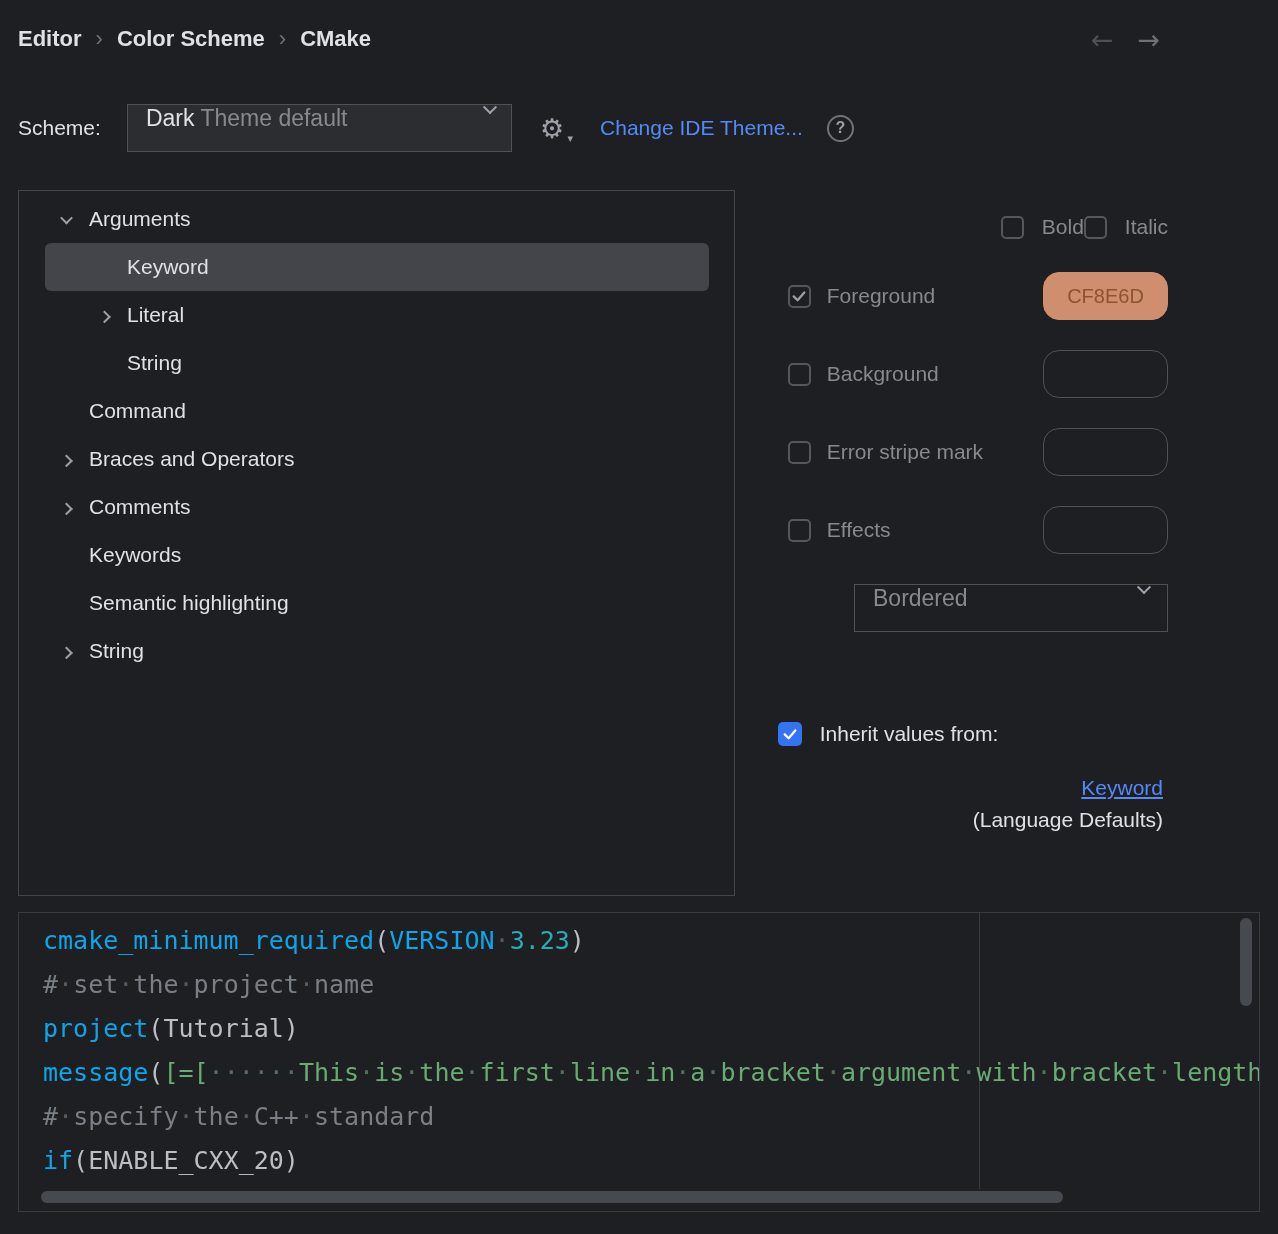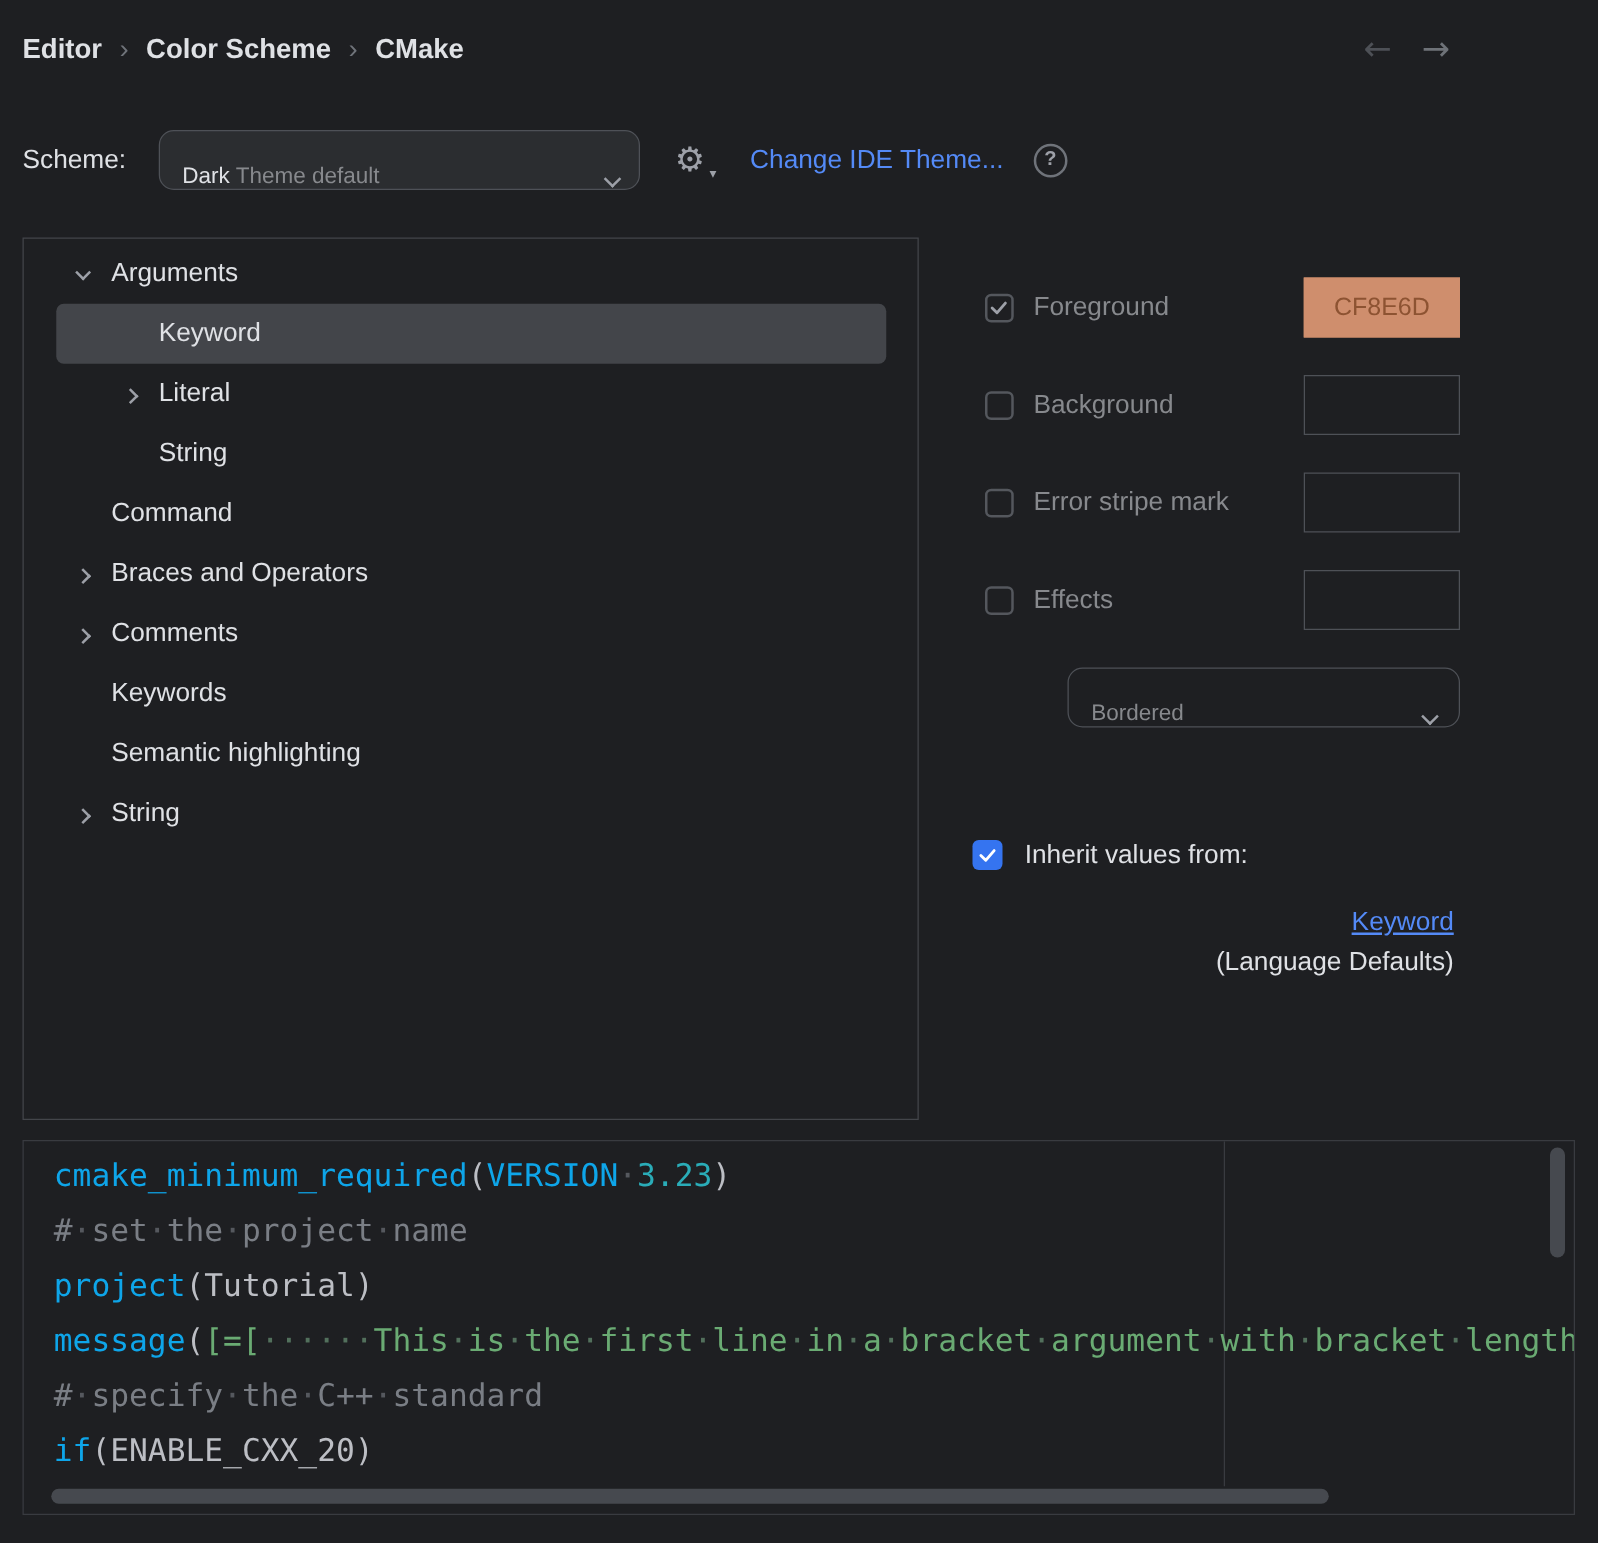--- a/index.html
+++ b/index.html
@@ -14,21 +14,21 @@
   .topbar { display:flex; justify-content:space-between; align-items:center; padding-top:24px; height:54px; }
   .breadcrumb { display:flex; align-items:center; gap:14px; font-size:22px; font-weight:700; }
   .breadcrumb .sep { color:#6f737a; font-weight:400; }
   .nav-arrows { display:flex; gap:24px; font-size:27px; padding-right:8px; font-family:"DejaVu Sans", sans-serif; }
   .arrow.back::before { content:"\2190"; color:#4d5056; }
   .arrow.fwd::before  { content:"\2192"; color:#6e7278; }
 
   
   .scheme-row { margin-top:50px; display:flex; align-items:center; height:48px; }
   .scheme-label { font-size:21px; margin-right:26px; }
-  .select { display:flex; align-items:flex-end; border-radius:12px; font-size:18px; }
+  .select { display:flex; align-items:flex-start; border-radius:0; font-size:23px; }
   .scheme-select { width:385px; height:48px; background:#2b2d30; border:1px solid #4e5157; padding:0 16px 0 18px; }
   .sel-main { color:#dfe1e5; }
   .sel-dim { color:#87898d; white-space:pre; }
   .chev { width:10px; height:10px; border-right:2px solid #9da0a8; border-bottom:2px solid #9da0a8; display:inline-block; }
   .chev-down { transform:rotate(45deg) translate(-2px,-2px); }
   .select .chev { margin-left:auto; }
   .gear { position:relative; margin-left:28px; font-family:"DejaVu Sans", sans-serif; font-size:27px; color:#9da0a8; line-height:1; }
   .gear::before { content:"\2699"; }
   .gear::after { content:"\25BE"; position:absolute; right:-9px; bottom:-2px; font-size:11px; color:#9da0a8; }
   .link { color:#548af7; font-size:21px; text-decoration:none; cursor:pointer; }
@@ -61,21 +61,21 @@
 
   .style-row { margin-top:24px; height:26px; display:flex; justify-content:flex-end; align-items:center; }
   .style-row .opt-label { margin-left:18px; }
   .style-row .checkbox + .opt-label + .checkbox { margin-left:0; }
   .style-row .cb2 { margin-left:34px; }
 
   .opt-rows { margin-top:32px; }
   .opt-row { height:48px; display:flex; align-items:center; margin-bottom:30px; }
   .opt-row .checkbox { margin-left:18px; }
   .opt-row .opt-label { margin-left:16px; }
-  .color-field { margin-left:auto; width:125px; height:48px; border:1.5px solid #4e5157; border-radius:0; display:flex; align-items:center; justify-content:center; font-size:20px; color:#dfe1e5; }
+  .color-field { margin-left:auto; width:125px; height:48px; border:1.5px solid #4e5157; border-radius:16px; display:flex; align-items:center; justify-content:center; font-size:20px; color:#dfe1e5; }
   .color-field.swatch-true { background:#CF8E6D; border-color:#CF8E6D; color:#8d5332; }
 
   .bordered-select { margin-top:30px; margin-left:auto; width:314px; height:48px; border:1.5px solid #4e5157; padding:0 18px; color:#87898d; }
 
   .inherit-row { margin-top:90px; display:flex; align-items:center; }
   .inherit-row .checkbox { margin-left:8px; }
   .inherit-label { margin-left:18px; font-size:21px; color:#dfe1e5; }
   .inherit-link { display:block; text-align:right; margin-top:30px; padding-right:5px; text-decoration:underline; }
   .inherit-sub { text-align:right; margin-top:8px; padding-right:5px; font-size:21px; color:#dfe1e5; }
 
@@ -187,20 +187,26 @@
         <div class="tree-item lvl-0 ch-right">
           <span class="chev-slot">
             <span class="chev"></span>
           </span>
           <span class="tree-label">String</span>
         </div>
       </div>
 
     <div class="options-panel">
 
+      <div class="style-row">
+        <span class="checkbox"></span>
+        <span class="opt-label">Bold</span>
+        <span class="checkbox cb2"></span>
+        <span class="opt-label">Italic</span>
+      </div>
 
       <div class="opt-rows">
 
           <div class="opt-row">
             <span class="checkbox state-true">
               <svg viewBox="0 0 24 24">
                 <path d="M4.5 12.5 L10 18 L19.5 7"></path>
               </svg>
             </span>
             <span class="opt-label">Foreground</span>

